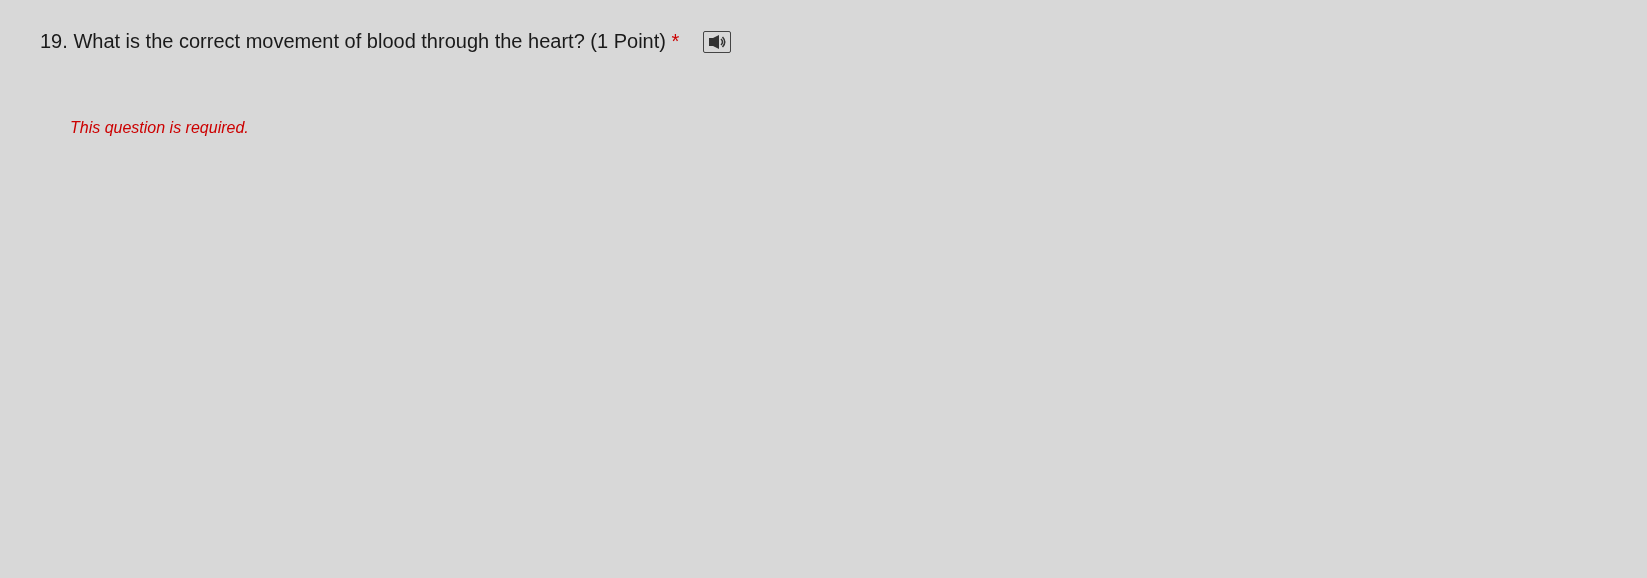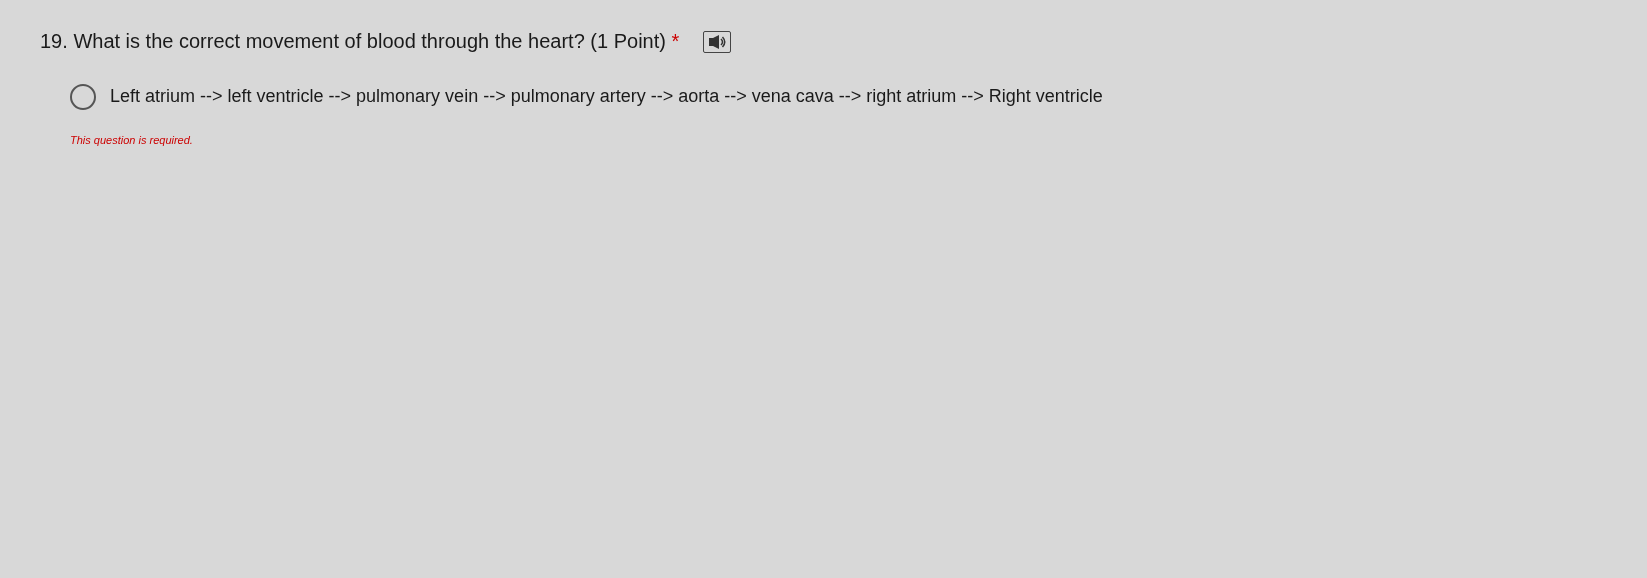--- a/index.html
+++ b/index.html
@@ -73,22 +73,22 @@
 
     .option-text {
       font-size: 18px;
       line-height: 1.5;
       color: #1a1a1a;
       flex: 1;
     }
 
     .required-message {
       color: #cc0000;
-      font-size: 11px;
-      margin-top: 24px;
+      font-size: 16px;
+      margin-top: 36px;
       padding-left: 30px;
       font-style: italic;
     }
   </style>
 </head>
 <body>
 
 <div>
   <div class="question-header">
     <span>
@@ -104,20 +104,16 @@
       <svg width="18" height="16" viewBox="0 0 18 16" fill="none" xmlns="http://www.w3.org/2000/svg">
         <rect x="1" y="4" width="4" height="8" fill="#333"></rect>
         <polygon points="5,4 11,1 11,15 5,12" fill="#333"></polygon>
         <path d="M13 5 Q16 8 13 11" stroke="#333" stroke-width="1.5" fill="none"></path>
         <path d="M14.5 3 Q19 8 14.5 13" stroke="#333" stroke-width="1.5" fill="none"></path>
       </svg>
     </span>
   </div>
 
   <ul class="options-list">
-    <li class="option-item">
-      <div class="radio-circle"></div>
-      <span class="option-text">Left atrium --&gt; left ventricle --&gt; pulmonary vein --&gt; pulmonary artery --&gt; aorta --&gt; vena cava --&gt; right atrium --&gt; Right ventricle</span>
-    </li>
   </ul>
 
   <div class="required-message">This question is required.</div>
 </div>
 
 </body></html>

